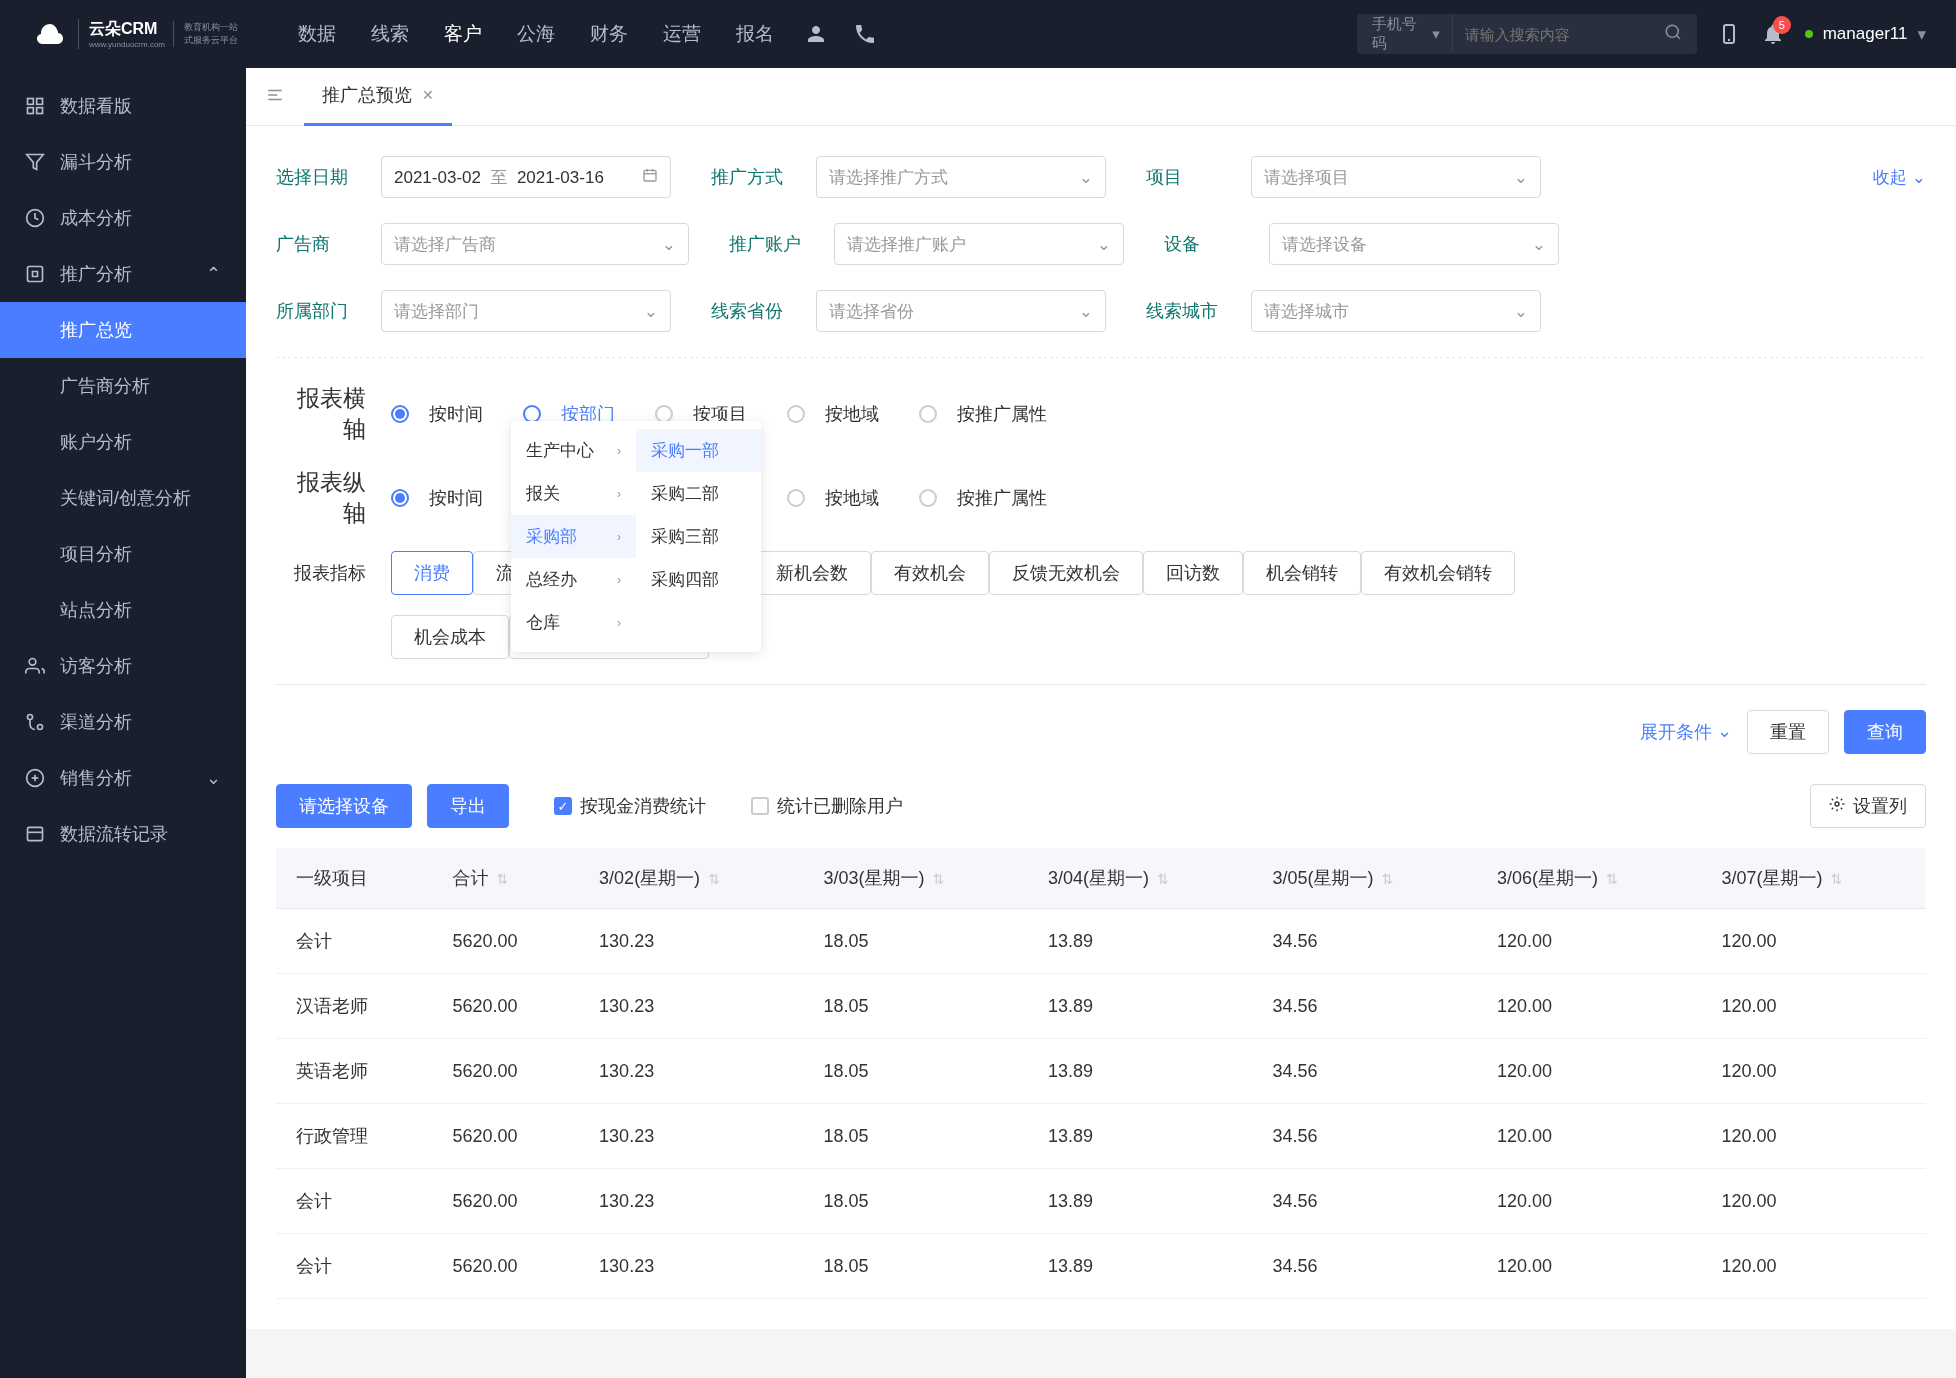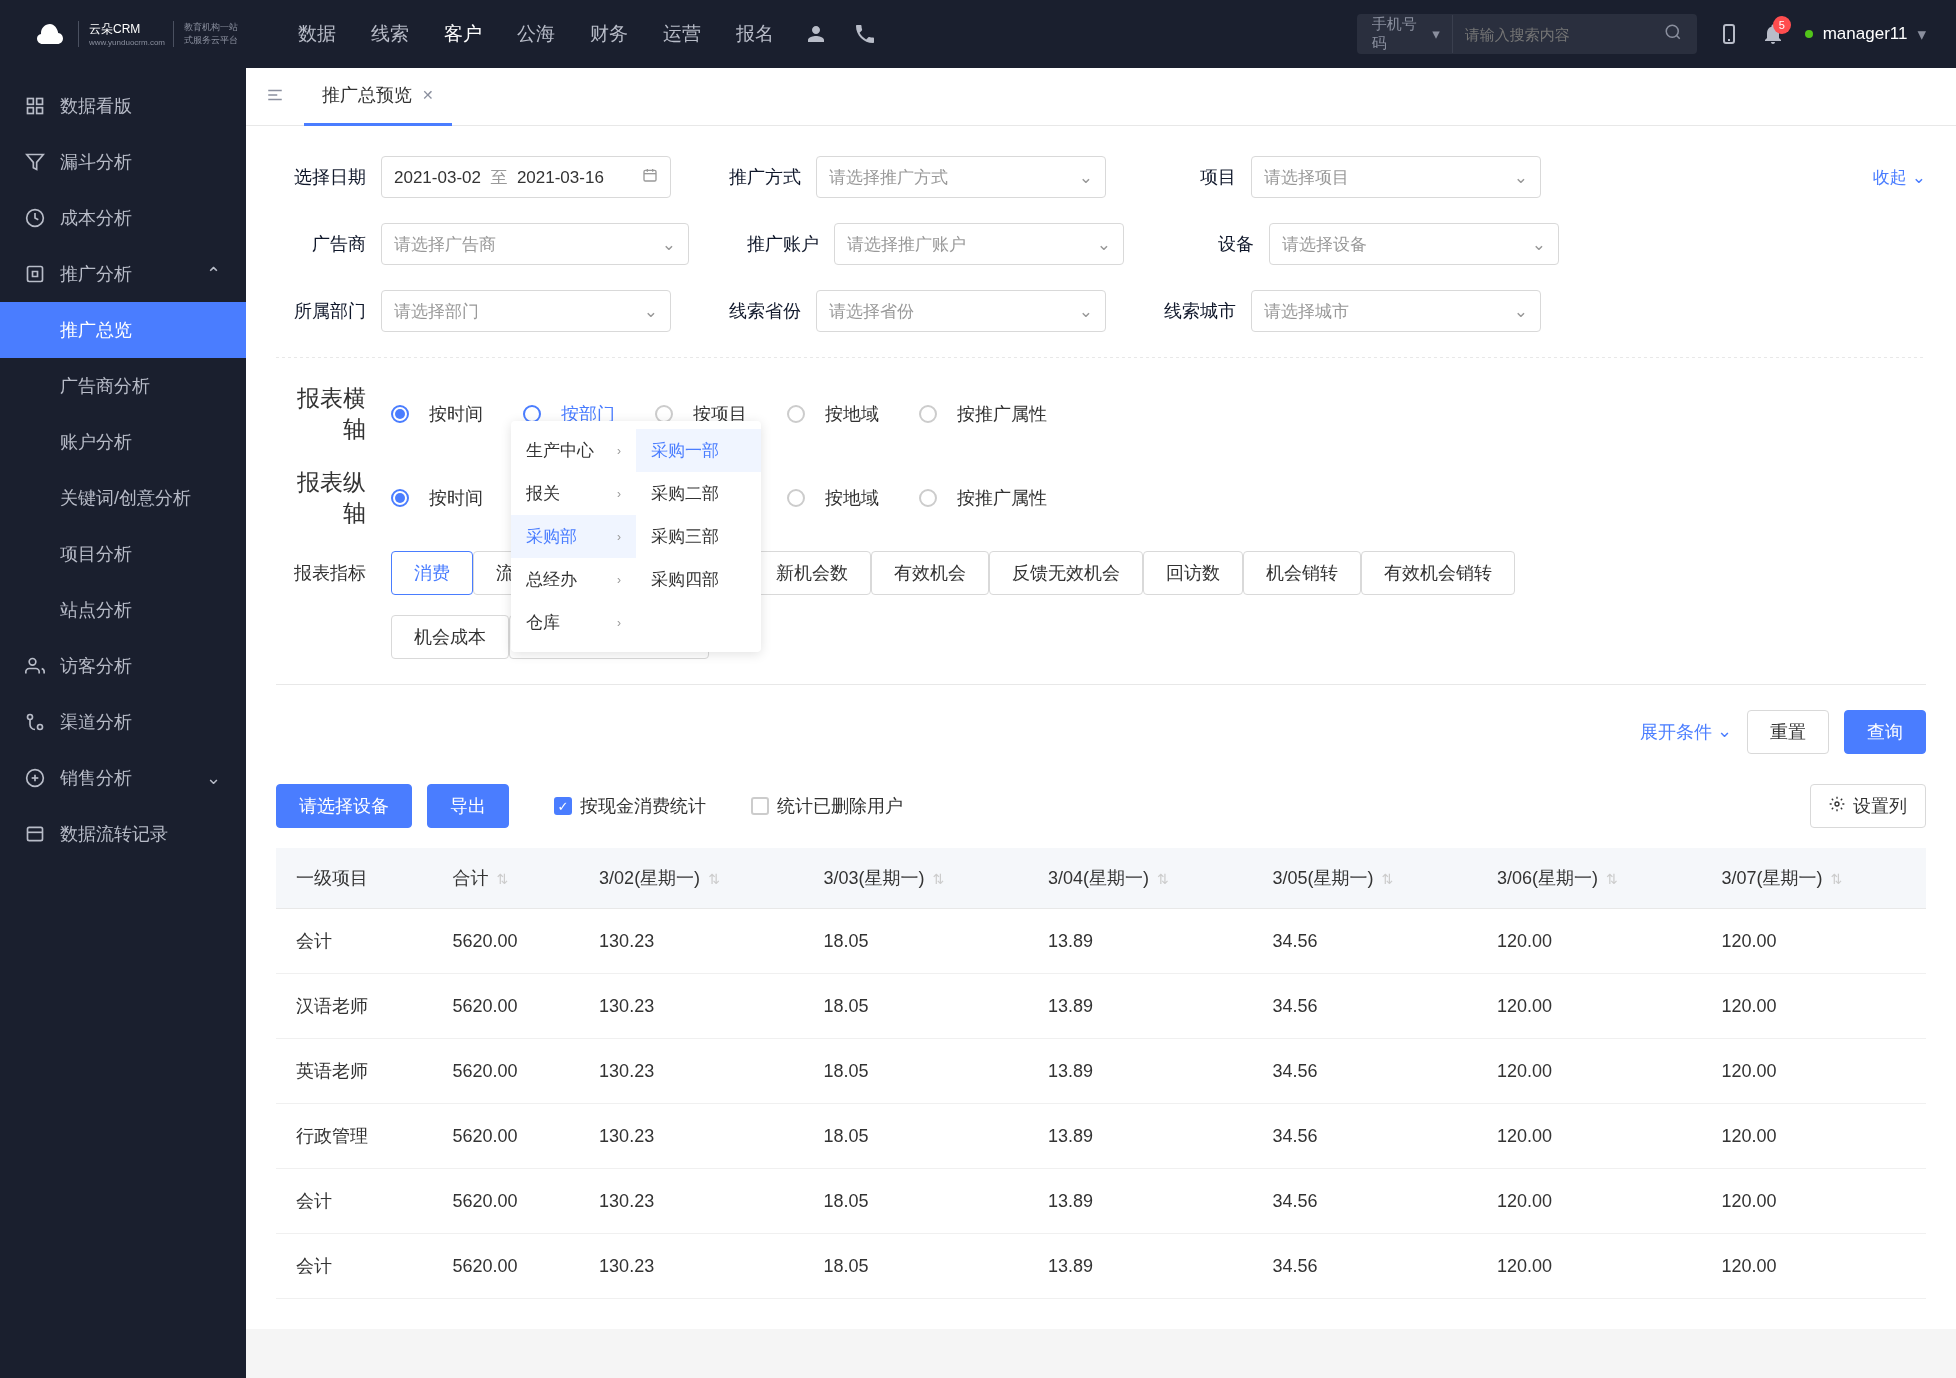--- a/index.html
+++ b/index.html
@@ -3,21 +3,21 @@
   <meta charset="utf-8">
   <style>
     * { margin: 0; padding: 0; box-sizing: border-box; font-family: -apple-system, BlinkMacSystemFont, "Segoe UI", "PingFang SC", "Microsoft YaHei", sans-serif; }
     body { background: #f5f5f5; overflow-x: hidden; }
     
     
     .top-header { background: #1a1f2e; height: 68px; display: flex; align-items: center; padding: 0 30px; }
     .logo { display: flex; align-items: center; color: #fff; gap: 8px; }
     .logo-icon { width: 40px; height: 40px; display: flex; align-items: center; justify-content: center; }
     .logo-text { display: flex; flex-direction: column; border-left: 1px solid #4a5060; padding-left: 10px; }
-    .logo-main { font-size: 12px; font-weight: 400; }
+    .logo-main { font-size: 16px; font-weight: 700; }
     .logo-sub { font-size: 9px; color: #8a8f9e; }
     .top-nav { display: flex; gap: 35px; margin-left: 60px; }
     .top-nav-item { color: #b8bcc8; font-size: 19px; cursor: pointer; }
     .top-nav-item.active { color: #fff; }
     .top-icons { display: flex; gap: 25px; margin-left: 30px; align-items: center; }
     .icon-btn { width: 24px; height: 24px; color: #b8bcc8; cursor: pointer; }
     .search-wrapper { margin-left: auto; display: flex; align-items: center; gap: 20px; }
     .search-box { background: #2a2f3e; border-radius: 4px; height: 40px; display: flex; align-items: center; padding: 0 15px; width: 340px; }
     .search-select { color: #8a8f9e; font-size: 15px; border-right: 1px solid #3a3f4e; padding-right: 12px; margin-right: 12px; display: flex; align-items: center; gap: 5px; }
     .search-input { background: transparent; border: none; color: #8a8f9e; font-size: 15px; flex: 1; outline: none; }
@@ -39,21 +39,21 @@
     .tab-bar { background: #fff; border-bottom: 1px solid #e8e8e8; height: 58px; display: flex; align-items: center; padding: 0 20px; }
     .menu-toggle { color: #8a8f9e; margin-right: 20px; cursor: pointer; }
     .tab { display: flex; align-items: center; gap: 10px; padding: 0 18px; height: 58px; border-bottom: 3px solid #4a7dff; color: #333; font-size: 18px; }
     .tab-close { color: #8a8f9e; font-size: 14px; cursor: pointer; }
     
     .content { padding: 30px; background: #fff; margin: 0; }
     
     
     .filter-row { display: flex; gap: 40px; margin-bottom: 25px; align-items: center; }
     .filter-group { display: flex; align-items: center; gap: 15px; }
-    .filter-label { color: #0f172a; font-size: 18px; width: 90px; text-align: right; }
+    .filter-label { color: #0f766e; font-size: 18px; width: 90px; }
     .filter-input { height: 42px; border: 1px solid #d9d9d9; border-radius: 4px; padding: 0 12px; display: flex; align-items: center; color: #999; font-size: 17px; justify-content: space-between; gap: 10px; }
     .date-input { width: 290px; }
     .date-val { color: #333; }
     .select-input { width: 290px; }
     .collapse-link { color: #4a7dff; font-size: 17px; margin-left: auto; display: flex; align-items: center; gap: 5px; cursor: pointer; }
     
     .divider { height: 1px; background: linear-gradient(to right, #e8e8e8, #e8e8e8 50%, transparent 50%, transparent); background-size: 6px 1px; margin: 25px 0; }
     
     
     .radio-row { display: flex; align-items: center; gap: 15px; margin-bottom: 22px; }

